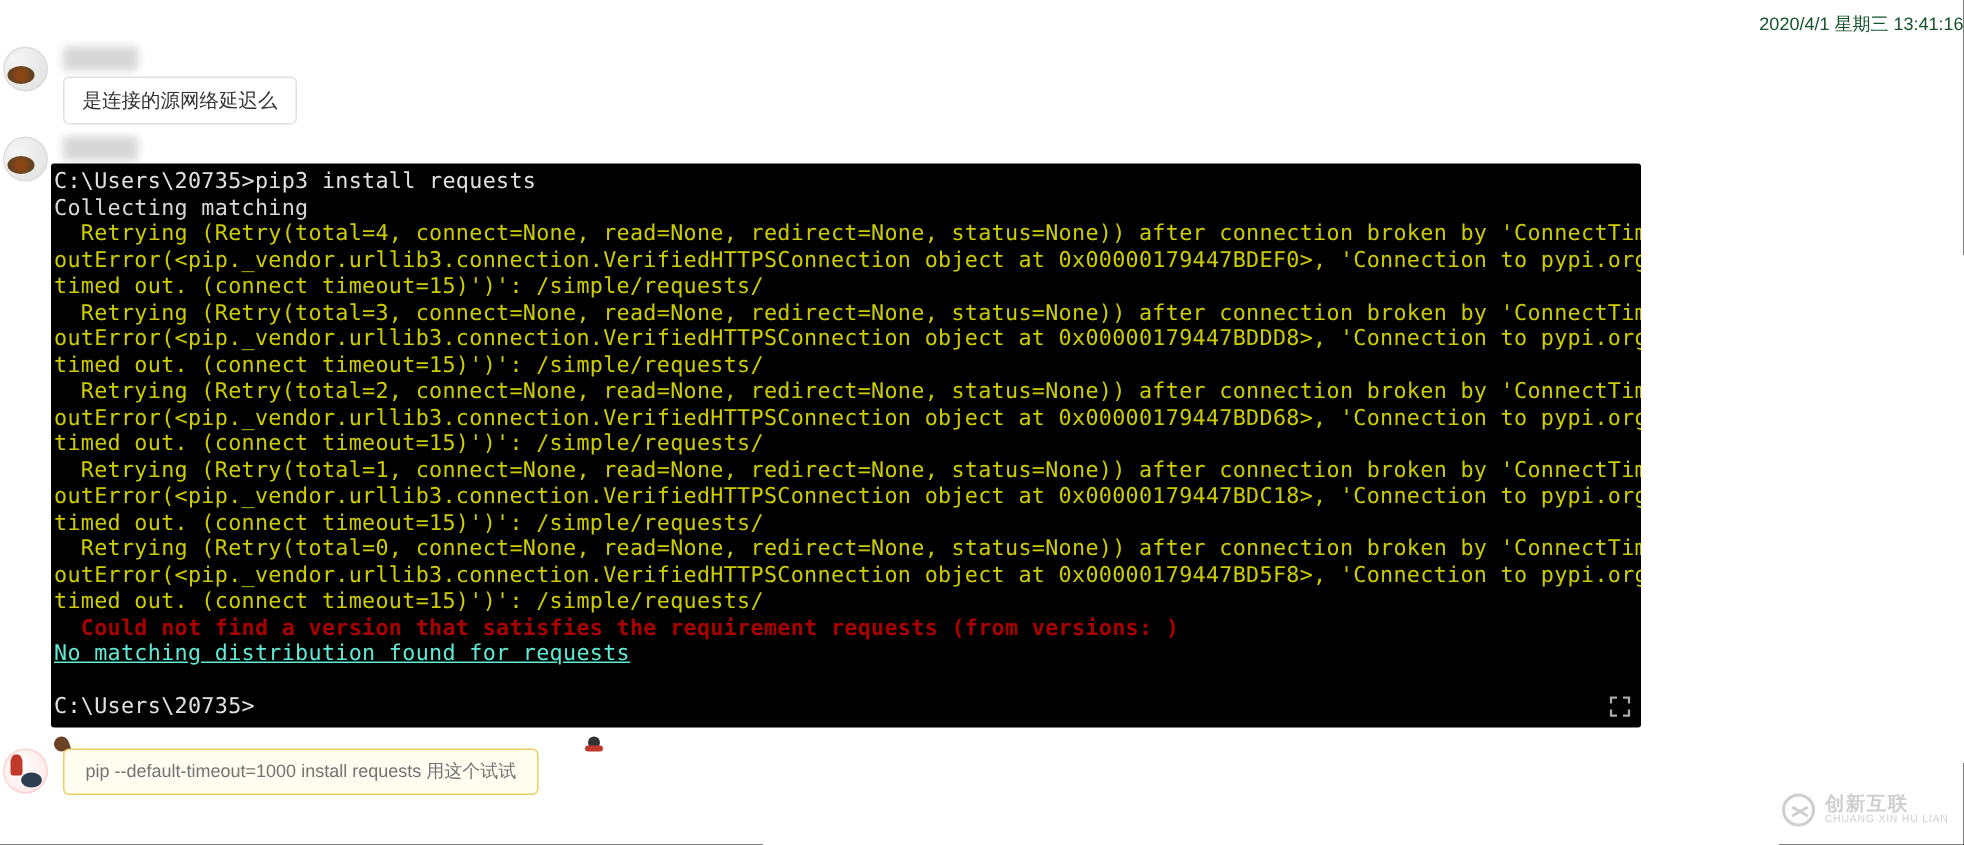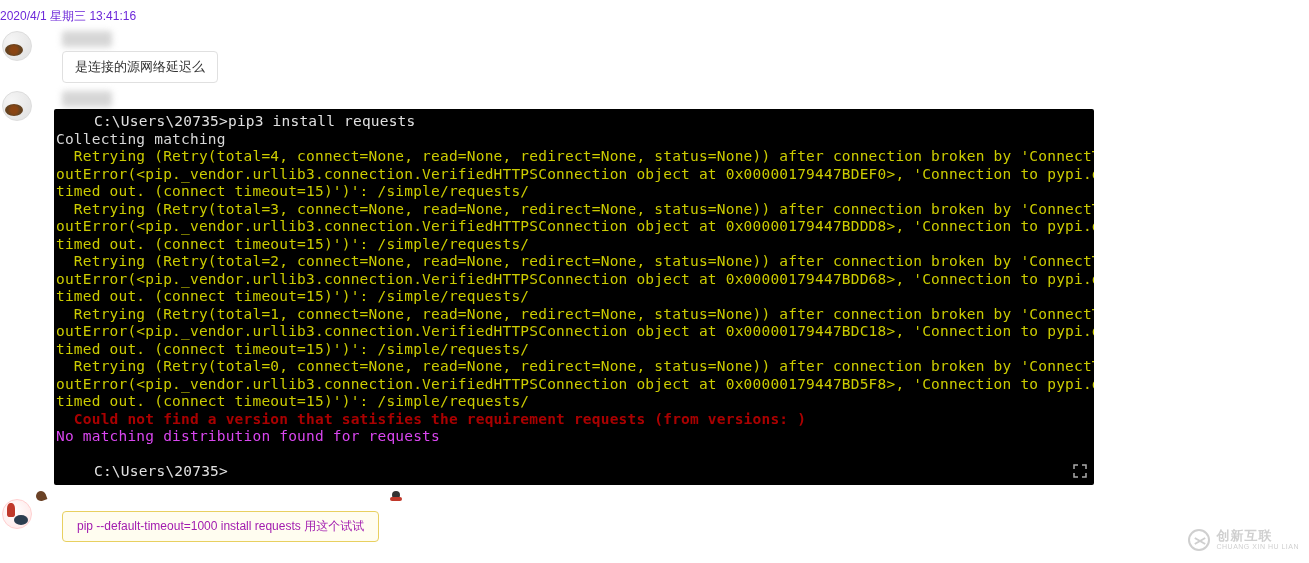--- a/index.html
+++ b/index.html
@@ -5,30 +5,29 @@
     * { margin: 0; padding: 0; box-sizing: border-box; }
     body {
       font-family: "Microsoft YaHei", Arial, sans-serif;
       background: #fff;
       width: 1309px;
       height: 563px;
       position: relative;
       overflow: hidden;
     }
     .timestamp {
-      text-align: left;
-      color: #6d28d9;
+      text-align: right;
+      color: #14532d;
       font-size: 12px;
       padding: 8px 0 6px 0;
     }
     .msg-row {
       position: relative;
       margin-bottom: 4px;
       min-height: 30px;
-      padding-left: 20px;
     }
     .avatar {
       position: absolute;
       left: 2px;
       width: 30px;
       height: 30px;
       border-radius: 50%;
       background: #eee;
     }
     .av1 {
@@ -98,25 +97,25 @@
       color: #888;
       font-family: "NSimSun", "SimSun", Consolas, monospace;
       font-size: 14.5px;
       line-height: 17.5px;
       padding: 4px 0 4px 2px;
       white-space: pre;
       overflow: hidden;
       border-radius: 2px;
       letter-spacing: 0.2px;
     }
-    .t-prompt { color: #e0e0e0; margin-left: 38px; }
+    .t-prompt { color: #e0e0e0; }
     .t-collecting { color: #d8d8d8; }
     .t-retry { color: #cccc00; }
     .t-err { color: #aa0000; font-weight: bold; }
-    .t-err2 { color: #d946ef; }
+    .t-err2 { color: #5eead4; text-decoration: underline; }
     .expand-icon {
       position: absolute;
       right: 6px;
       bottom: 6px;
       width: 16px;
       height: 16px;
       color: #999;
       font-size: 14px;
     }
     .helper-row {
@@ -124,23 +123,22 @@
       margin-top: 14px;
     }
     .helper-bubble {
       display: inline-block;
       margin-left: 42px;
       background: #fffdf0;
       border: 1px solid #e8d060;
       border-radius: 4px;
       padding: 6px 14px;
       font-size: 12px;
-      color: #a21caf;
-      position: relative;
-      margin-top: 12px;
+      color: #737373;
+      position: relative;
     }
     .deco-left {
       position: absolute;
       left: 36px;
       top: -8px;
       width: 14px;
       height: 14px;
     }
     .deco-left::before {
       content: "";

